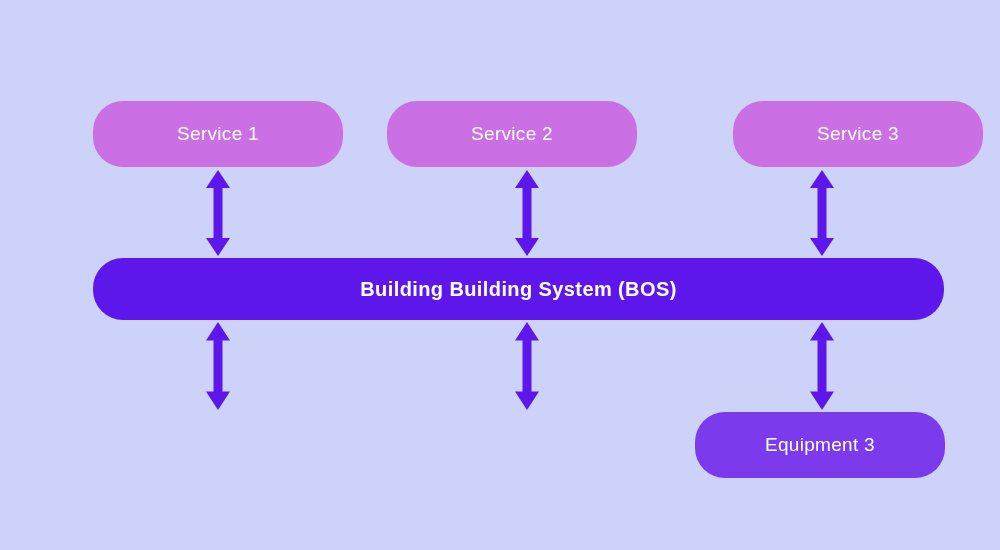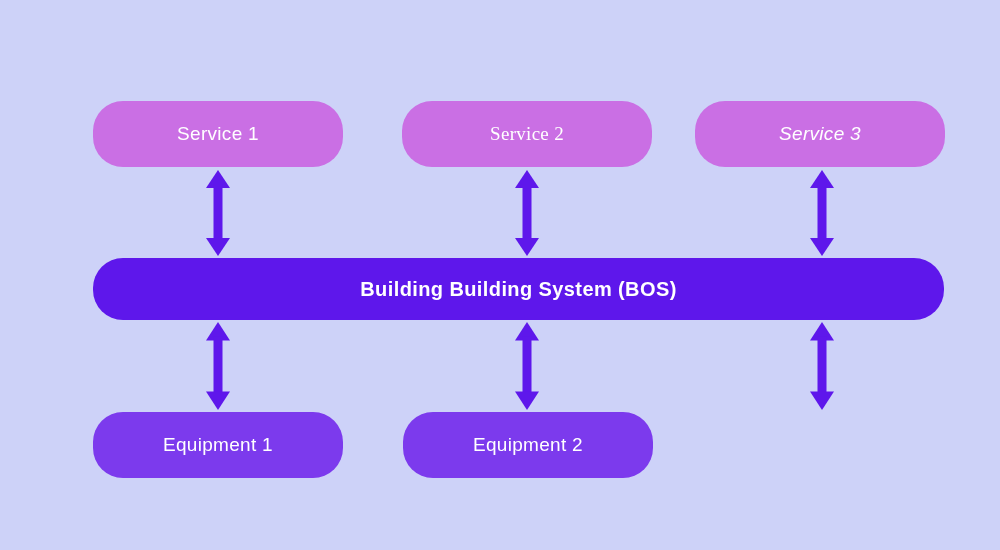--- a/index.html
+++ b/index.html
@@ -30,22 +30,22 @@
     letter-spacing: 0.3px;
     box-sizing: border-box;
   }
   .service {
     background: var(--service_fill, #ca6fe4);
     top: 57px;
     width: 250px;
     height: 66px;
   }
   .service.c1 { left: 93px; }
-  .service.c2 { left: 402px; font-family: Liberation Serif, serif; }
-  .service.c3 { left: 695px; font-style: italic; }
+  .service.c2 { left: 387px; }
+  .service.c3 { left: 733px; }
   .bos {
     background: var(--bos_fill, #5e17eb);
     left: 93px;
     top: 214px;
     width: 851px;
     height: 62px;
     font-size: 20px;
     font-weight: 700;
     letter-spacing: 0.4px;
   }
@@ -137,21 +137,18 @@
     </svg>
   </div>
   <div class="arrow bottom c3">
     <svg viewBox="0 0 26 86" preserveAspectRatio="none" aria-hidden="true">
       <polygon points="13,0 25,18 1,18" fill="currentColor"></polygon>
       <rect x="8.5" y="14" width="9" height="58" fill="currentColor"></rect>
       <polygon points="13,86 25,68 1,68" fill="currentColor"></polygon>
     </svg>
   </div>
 
-  <div class="node equipment c1">
-    <span>Equipment 1</span>
-  </div>
-  <div class="node equipment c2">
-    <span>Equipment 2</span>
+  <div class="node equipment c3">
+    <span>Equipment 3</span>
   </div>
 
 
 </div>
 
 </body></html>

